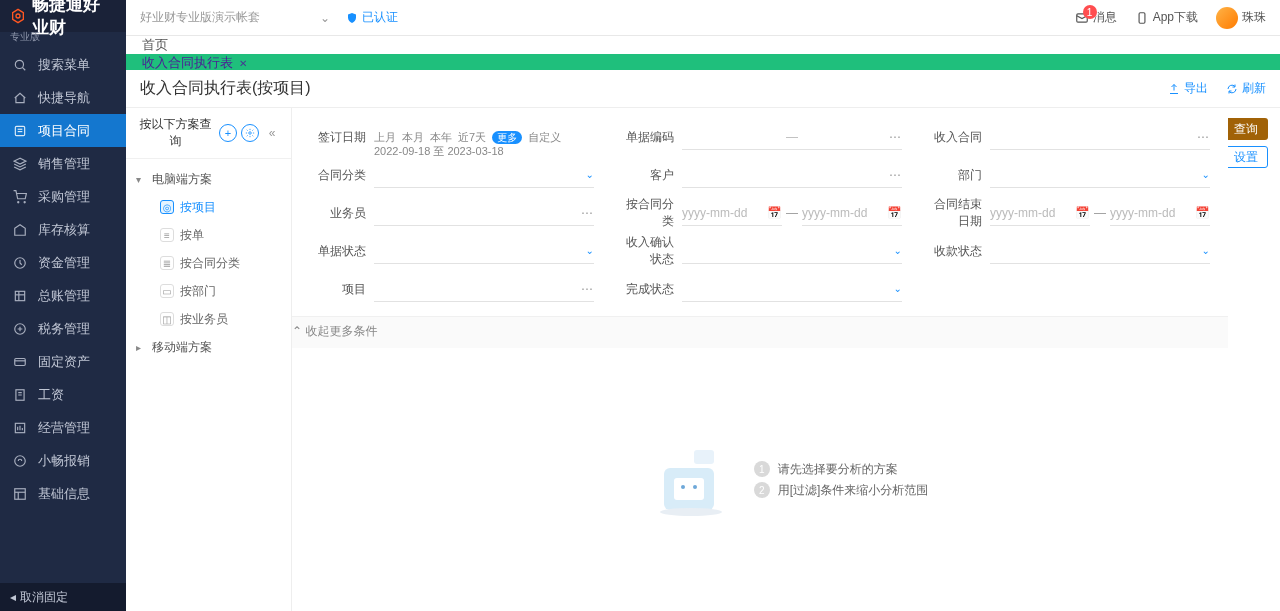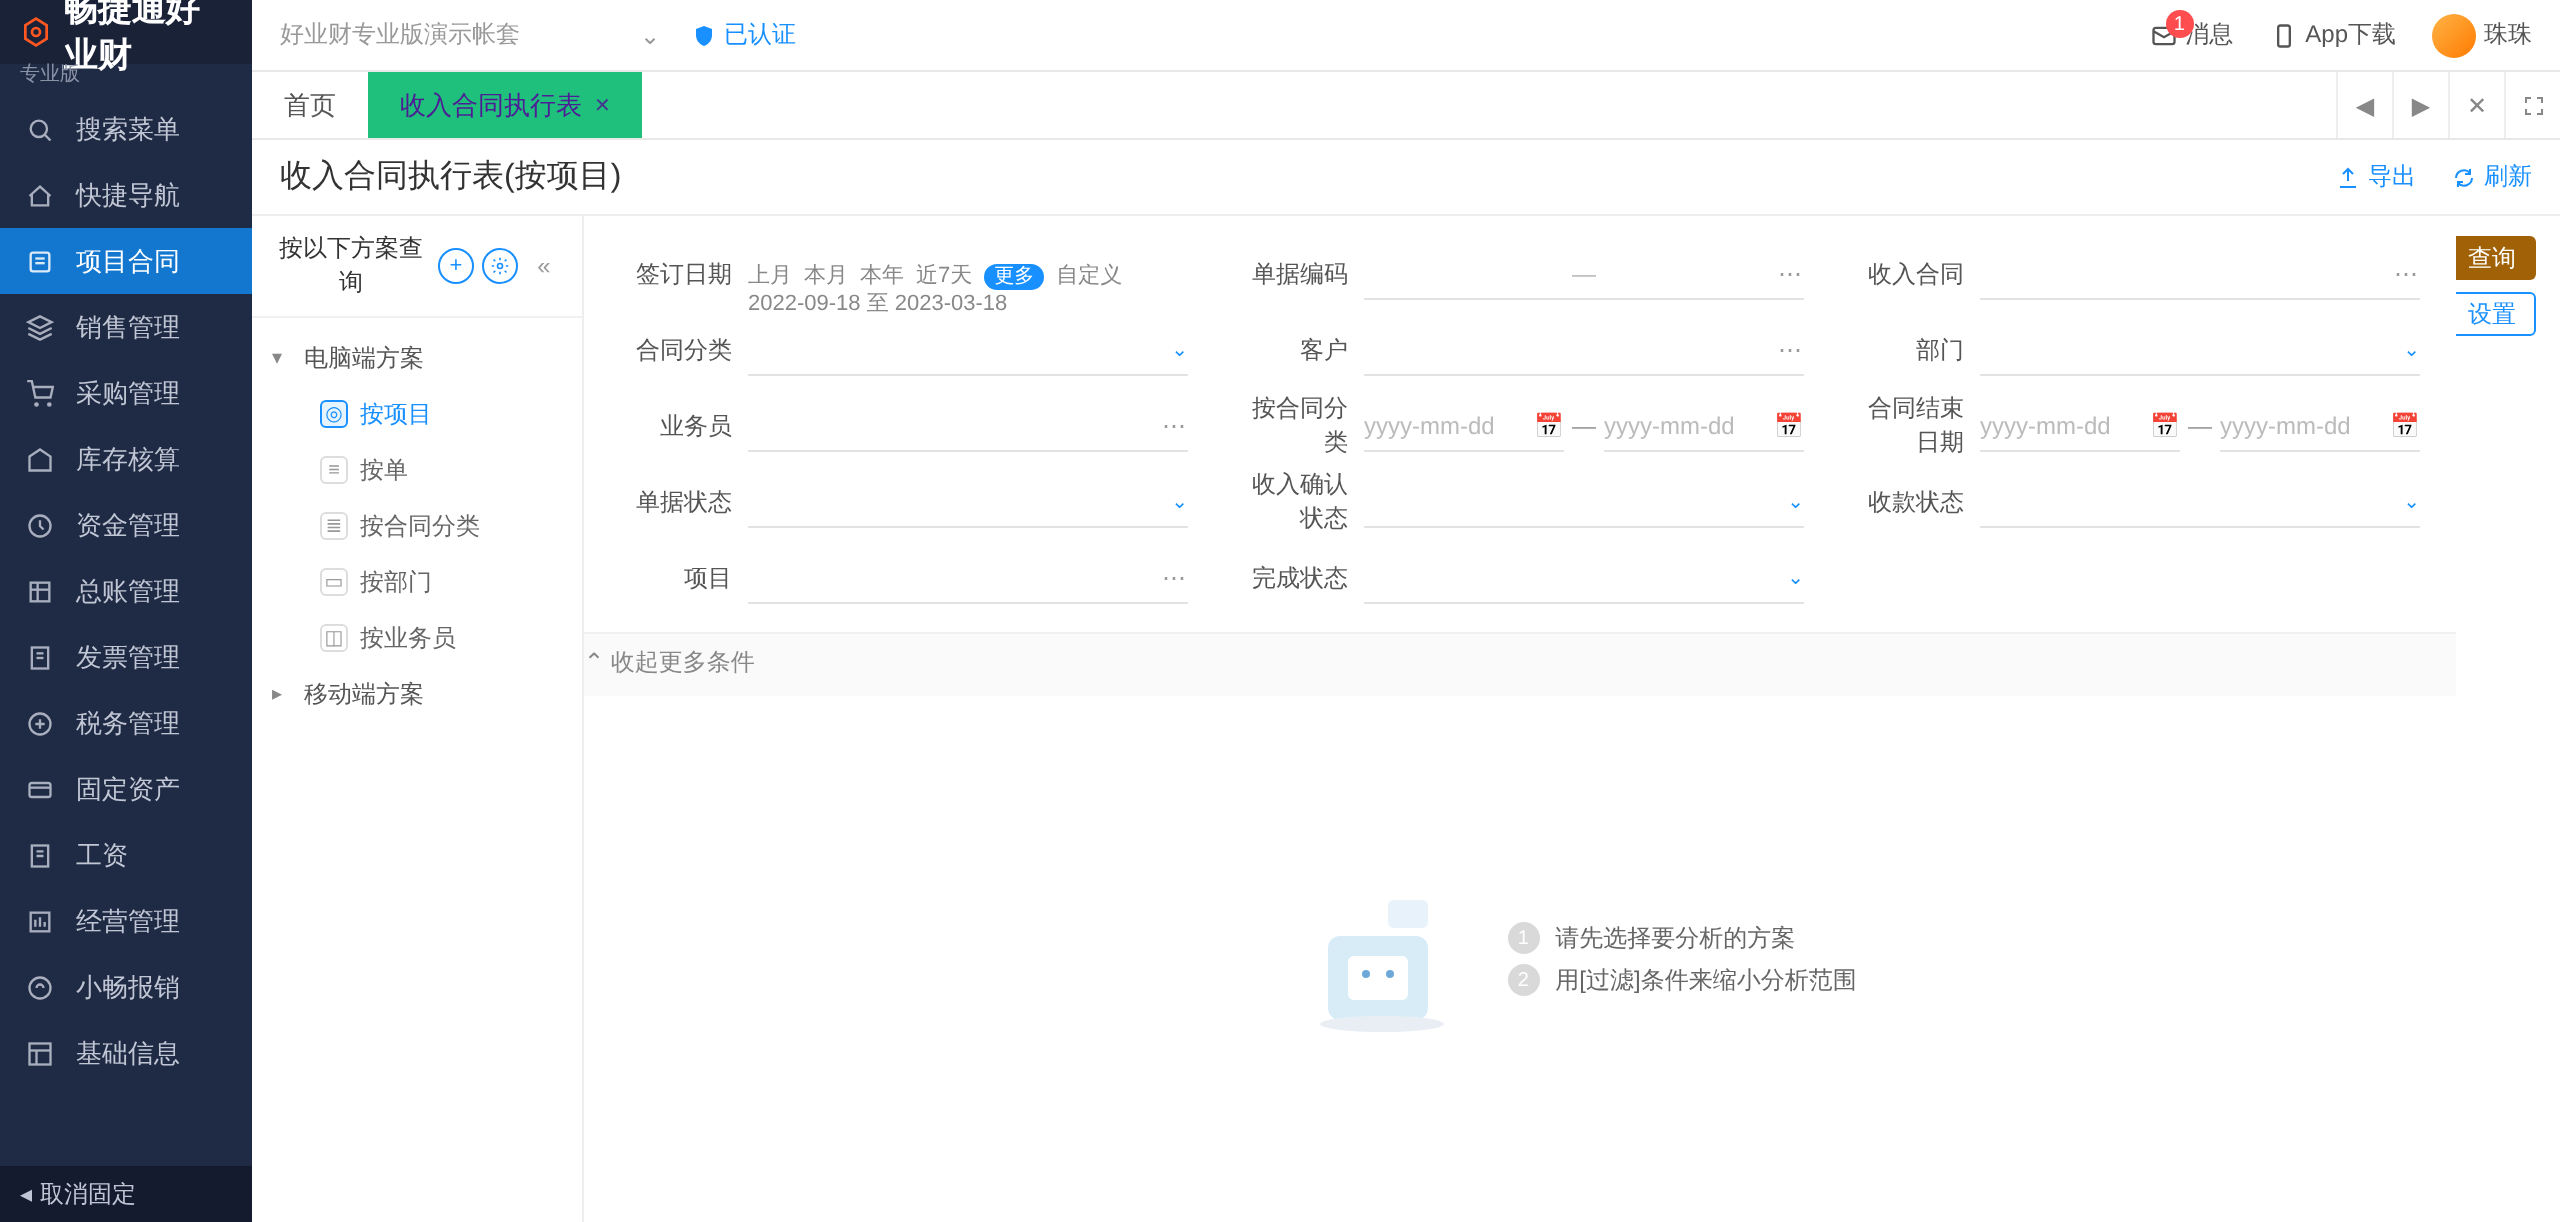--- a/index.html
+++ b/index.html
@@ -24,21 +24,21 @@
 .account-select { display: flex; align-items: center; color: #999; font-size: 12px; width: 190px; justify-content: space-between; cursor: pointer; }
 .verified { display: flex; align-items: center; color: #1890ff; margin-left: 16px; font-size: 12px; }
 .verified .icon { margin-right: 4px; }
 .top-spacer { flex: 1; }
 .top-item { display: flex; align-items: center; margin-left: 18px; color: #555; cursor: pointer; position: relative; }
 .top-item .icon { margin-right: 4px; }
 .badge { position: absolute; top: -4px; left: 8px; background: #ff4d4f; color: #fff; border-radius: 8px; min-width: 14px; height: 14px; font-size: 10px; display: flex; align-items: center; justify-content: center; padding: 0 3px; }
 .avatar { width: 22px; height: 22px; border-radius: 50%; background: linear-gradient(135deg,#ffb347,#ff7b00); margin-right: 4px; }
 
 
-.tabs-bar { position: absolute; left: 126px; top: 36px; right: 0; height: 34px; background: #fff; border-bottom: 1px solid #e8e8e8; display: flex; align-items: stretch; }
+.tabs-bar { position: absolute; left: 126px; top: 36px; right: 0; height: 34px; background: #fff; border-bottom: 1px solid #e8e8e8; display: flex; align-items: stretch; flex-direction: column; }
 .tab { display: flex; align-items: center; padding: 0 16px; font-size: 13px; color: #555; cursor: pointer; }
 .tab.active { background: #1fbf7c; color: #4c1d95; }
 .tab .close { margin-left: 6px; font-size: 10px; opacity: 0.85; }
 .tabs-spacer { flex: 1; }
 .tab-ctrl { width: 28px; display: flex; align-items: center; justify-content: center; border-left: 1px solid #eee; color: #888; cursor: pointer; }
 
 
 .page-body { position: absolute; left: 126px; top: 70px; right: 0; bottom: 0; background: #f5f6f8; overflow: hidden; }
 .page-header { height: 38px; display: flex; align-items: center; padding: 0 14px; background: #fff; border-bottom: 1px solid #eee; }
 .page-title { font-size: 16px; color: #333; font-weight: 500; flex: 1; }
@@ -187,30 +187,20 @@
             <rect x="4" y="4" width="16" height="16"></rect>
             <line x1="4" y1="10" x2="20" y2="10"></line>
             <line x1="10" y1="4" x2="10" y2="20"></line>
           </svg>
         </span>
         <span class="label">总账管理</span>
       </div>
       <div class="sidebar-item">
         <span class="icon">
           <svg width="14" height="14" viewBox="0 0 24 24" fill="none" stroke="currentColor" stroke-width="2">
-            <rect x="5" y="3" width="14" height="18"></rect>
-            <line x1="9" y1="8" x2="15" y2="8"></line>
-            <line x1="9" y1="12" x2="15" y2="12"></line>
-          </svg>
-        </span>
-        <span class="label">发票管理</span>
-      </div>
-      <div class="sidebar-item">
-        <span class="icon">
-          <svg width="14" height="14" viewBox="0 0 24 24" fill="none" stroke="currentColor" stroke-width="2">
             <circle cx="12" cy="12" r="9"></circle>
             <path d="M8 12h8M12 8v8"></path>
           </svg>
         </span>
         <span class="label">税务管理</span>
       </div>
       <div class="sidebar-item">
         <span class="icon">
           <svg width="14" height="14" viewBox="0 0 24 24" fill="none" stroke="currentColor" stroke-width="2">
             <rect x="3" y="6" width="18" height="12" rx="2"></rect>

